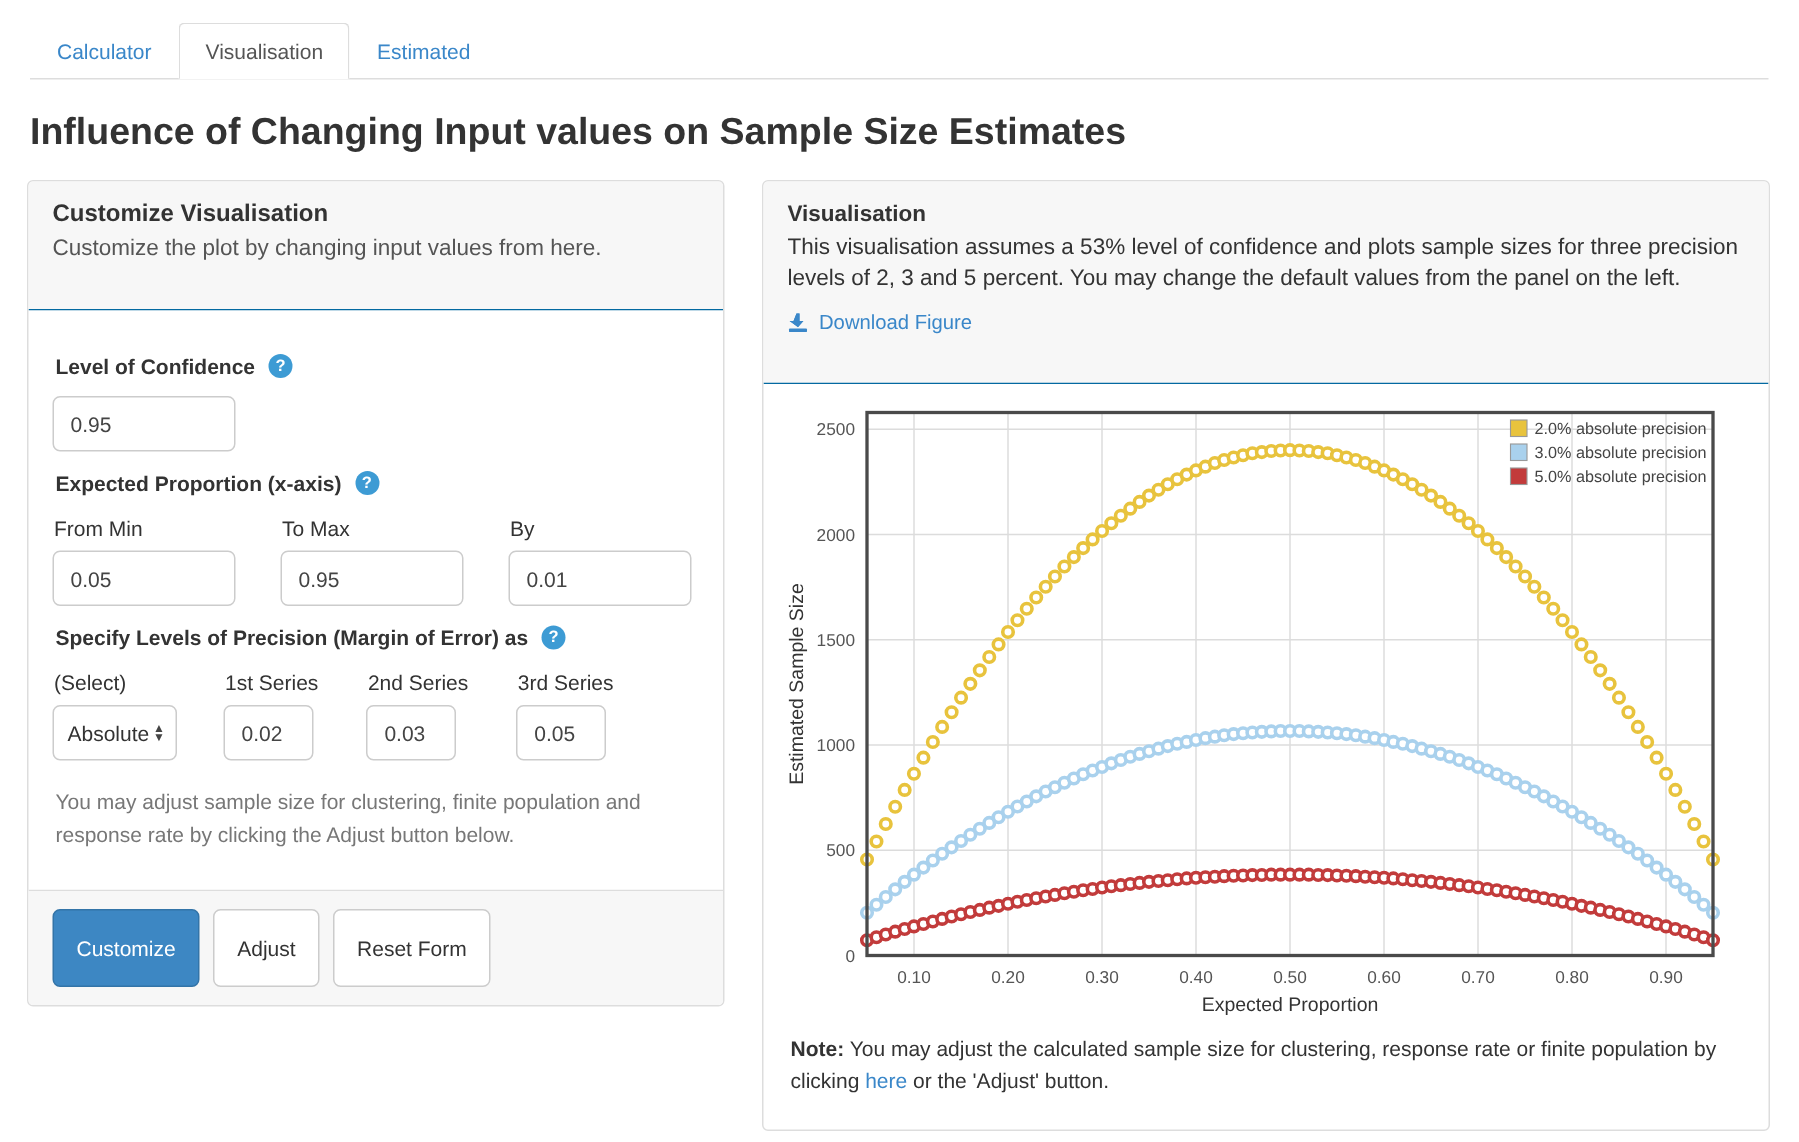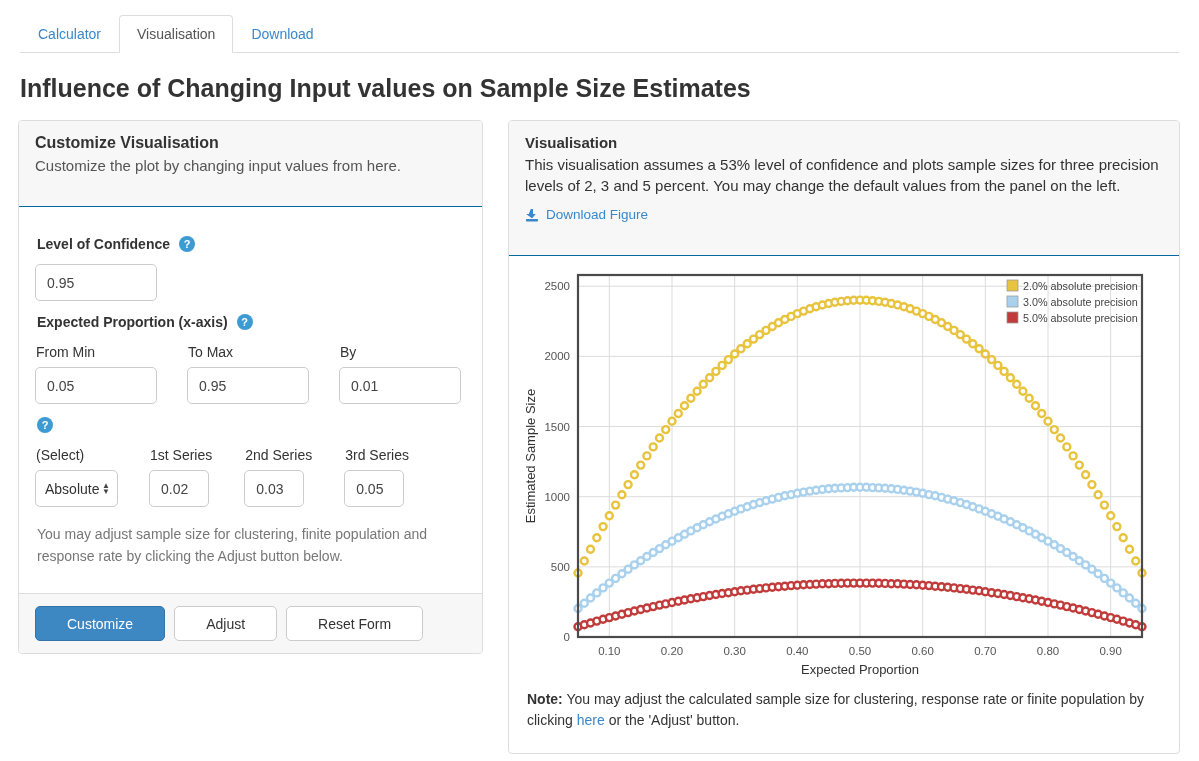--- a/index.html
+++ b/index.html
@@ -53,42 +53,42 @@
     display:flex; align-items:center; justify-content:space-between; padding:0 7px 0 9px;
     font-size:14px; color:#333; cursor:pointer;
   }
   .caret { display:flex; flex-direction:column; line-height:5.5px; font-size:8px; color:#444; }
   .hint-text { color:#777; font-size:14px; line-height:1.55; margin:17px 2px 10px 2px; }
   .panel-footer {
     background:#f7f7f7; border-top:1px solid #ddd; padding:12px 16px;
     display:flex; gap:9px; border-radius:0 0 3px 3px;
   }
   .btn {
-    height:35px; padding:0 31px; border-radius:5px; font-size:14px; cursor:pointer;
+    height:52px; padding:0 15px; border-radius:5px; font-size:14px; cursor:pointer;
     border:1px solid #ccc; background:#fff; color:#333; font-family:inherit;
   }
   .btn-primary { background:#3d87c3; border-color:#3374a8; color:#fff; }
   
   .download-link {
     display:inline-flex; align-items:center; gap:7px; color:#3a87c9;
     font-size:13.5px; margin:11px 0 2px 0; cursor:pointer; text-decoration:none;
   }
   .right-body { padding:9px 12px 14px 12px; }
   .note-para { font-size:14px; color:#333; line-height:1.5; margin:12px 6px 8px 6px; }
   .note-link { color:#3a87c9; cursor:pointer; }
   .chart-svg { display:block; }
   .chart-svg text { font-family:"Liberation Sans", sans-serif; }
 </style>
 </head>
 <body>
 
 <div class="tab-bar">
   <div class="tab">Calculator</div>
   <div class="tab active">Visualisation</div>
-  <div class="tab">Download</div>
+  <div class="tab">Estimated</div>
 </div>
 
 <h1 class="page-title">Influence of Changing Input values on Sample Size Estimates</h1>
 
 <div class="columns">
 
   <div class="panel left-panel">
     <div class="panel-heading">
       <div class="panel-title">Customize Visualisation</div>
       <div class="panel-sub">Customize the plot by changing input values from here.</div>
@@ -119,20 +119,21 @@
           </div>
           <div class="input-col">
             <span class="sub-label">By</span>
             <input class="text-input" type="text" value="0.01" style="">
           </div>
         </div>
       </div>
 
       <div class="form-group">
         <div class="form-label">
+          <span>Specify Levels of Precision (Margin of Error) as</span>
           <span class="help-icon">?</span>
         </div>
         <div class="series-row">
           <div class="series-col">
             <span class="sub-label">(Select)</span>
             <div class="select-box">
               <span>Absolute</span>
               <span class="caret">
                   <span>▲</span>
                   <span>▼</span>

